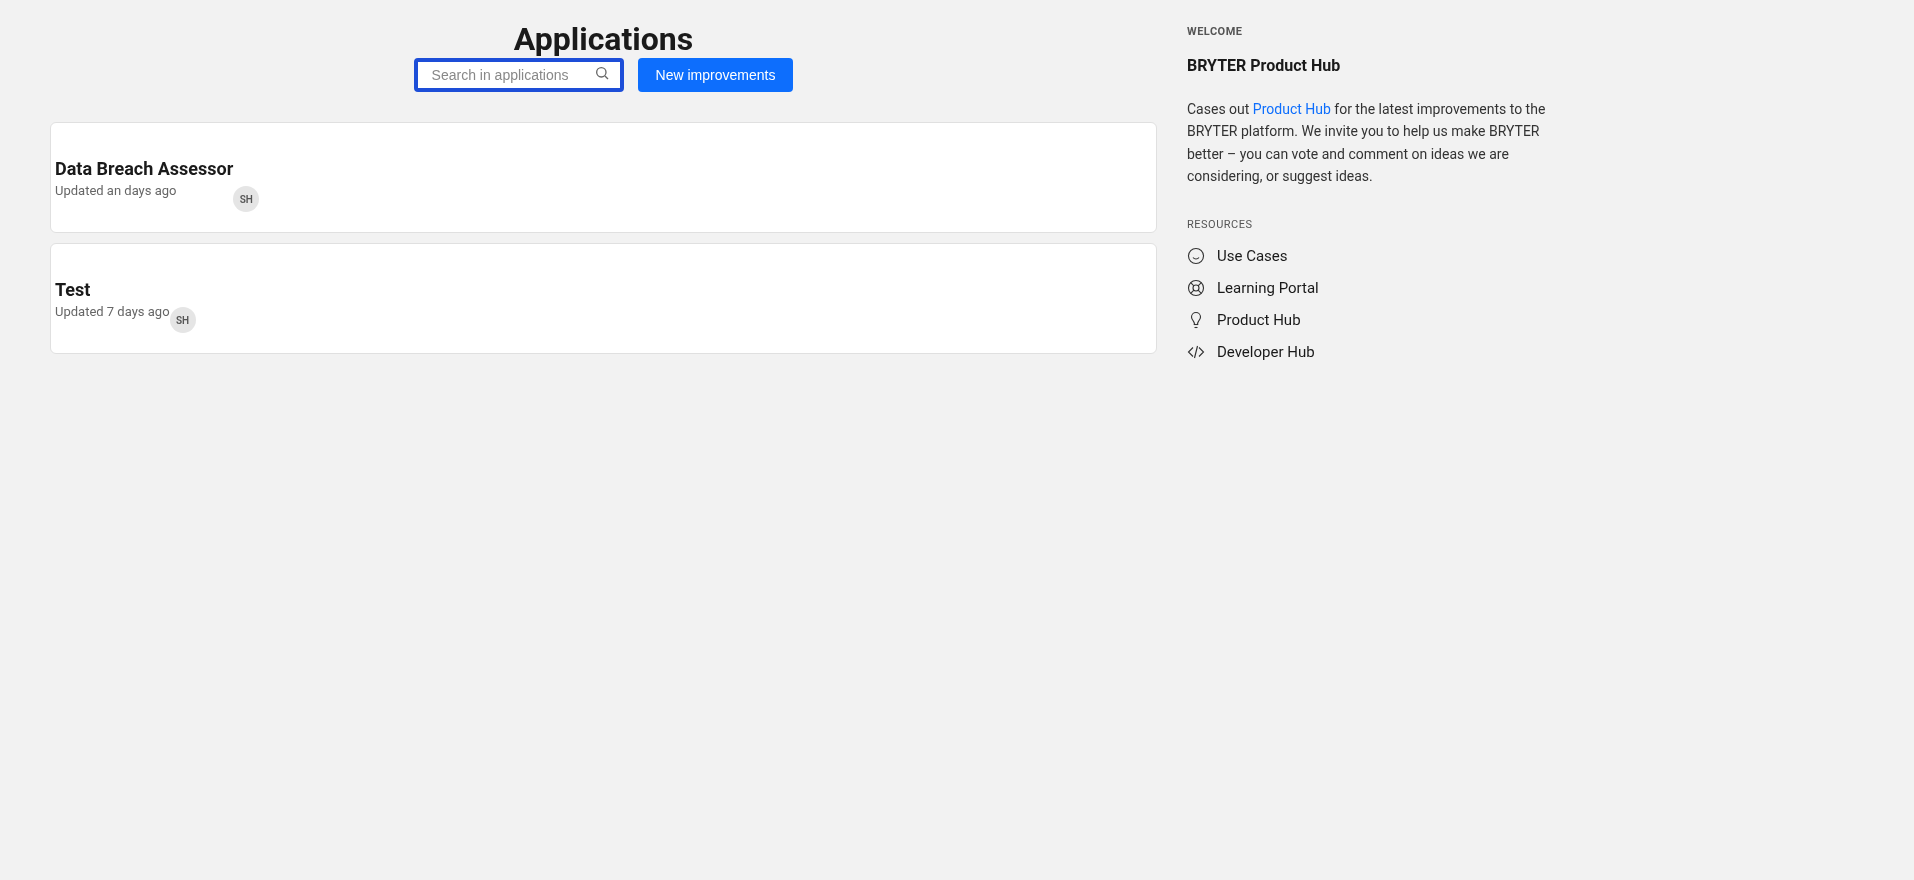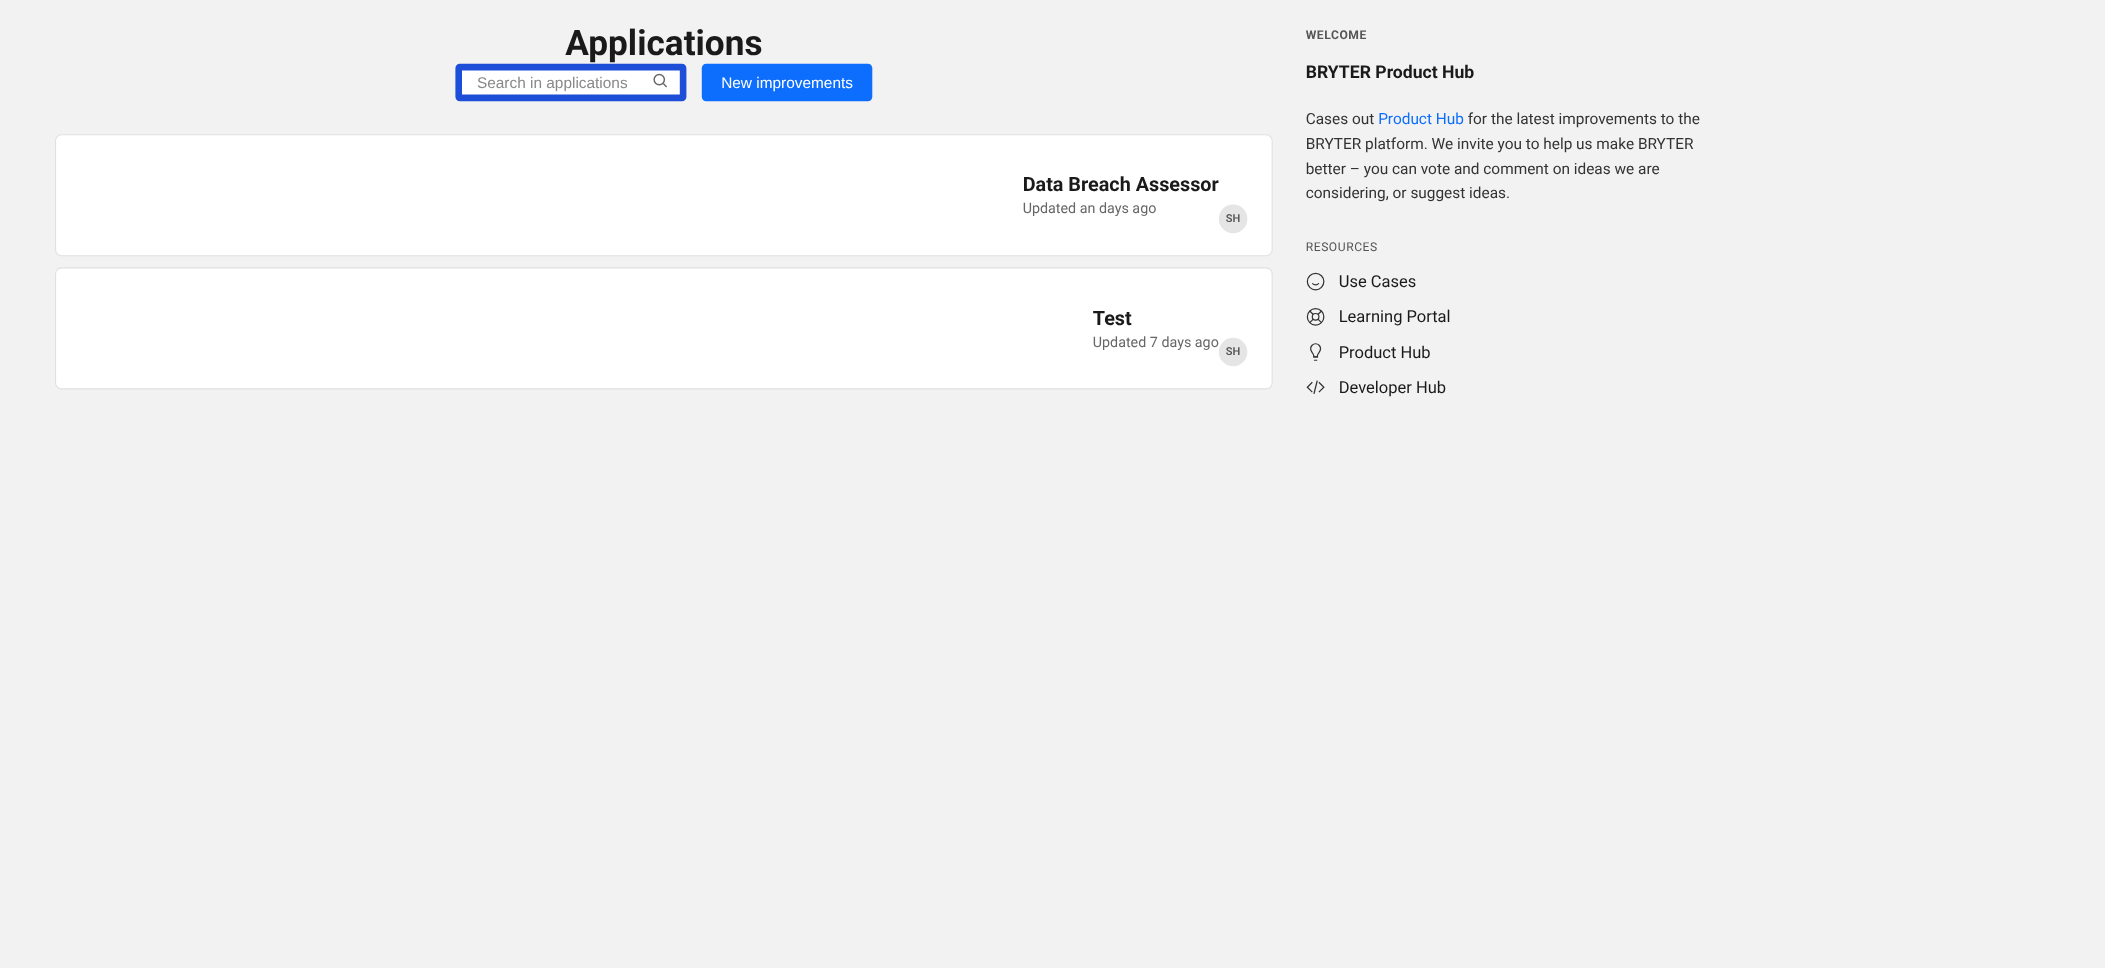--- a/index.html
+++ b/index.html
@@ -37,21 +37,21 @@
     }
     .header-actions {
       display: flex;
       align-items: center;
       gap: 14px;
     }
     .search-box {
       display: flex;
       align-items: center;
       background: #fff;
-      border: 6px solid #1d4ed8;
+      border: 4px solid #1d4ed8;
       border-radius: 4px;
       padding: 0 10px 0 14px;
       height: 34px;
       width: 210px;
     }
     .search-box input {
       border: none;
       outline: none;
       font-size: 14px;
       width: 100%;
@@ -79,24 +79,24 @@
     }
     .app-list {
       display: flex;
       flex-direction: column;
       gap: 10px;
     }
     .app-card {
       background: #fff;
       border: 1px solid #e0e0e0;
       border-radius: 6px;
-      padding: 20px 22px;
-      display: flex;
-      align-items: center;
-      justify-content: flex-end;
+      padding: 20px 4px;
+      display: flex;
+      align-items: center;
+      justify-content: flex-start;
       cursor: pointer;
     }
     .app-card-info {
       display: flex;
       flex-direction: column;
       gap: 4px;
     }
     .app-name {
       font-size: 18px;
       font-weight: 700;

